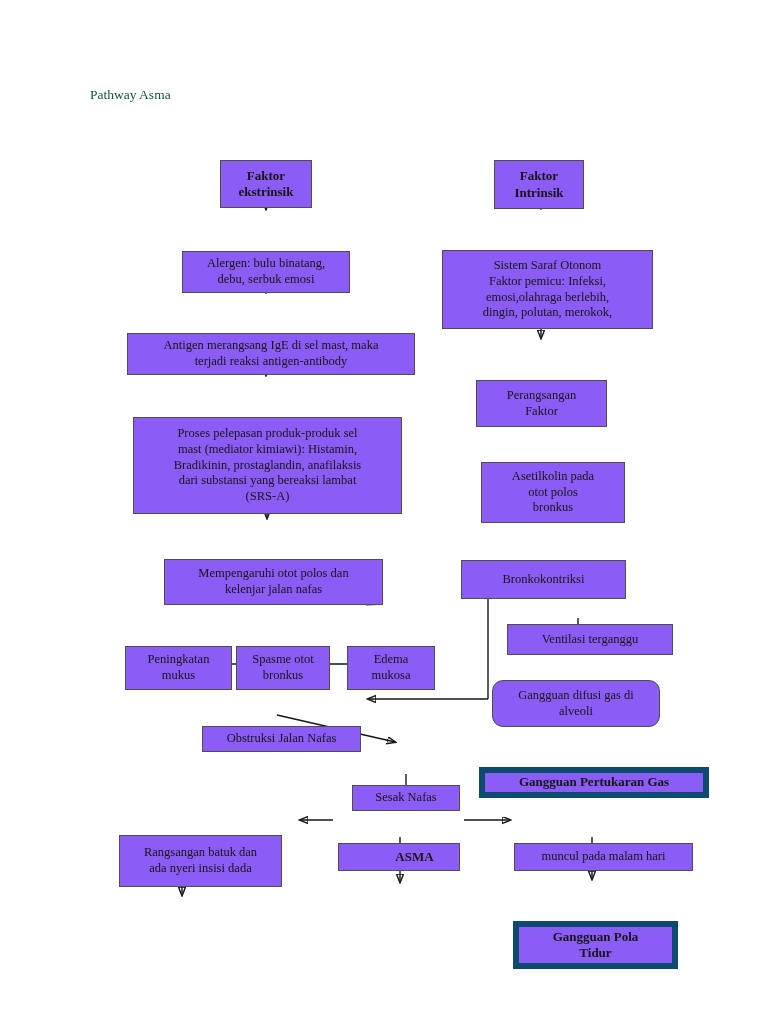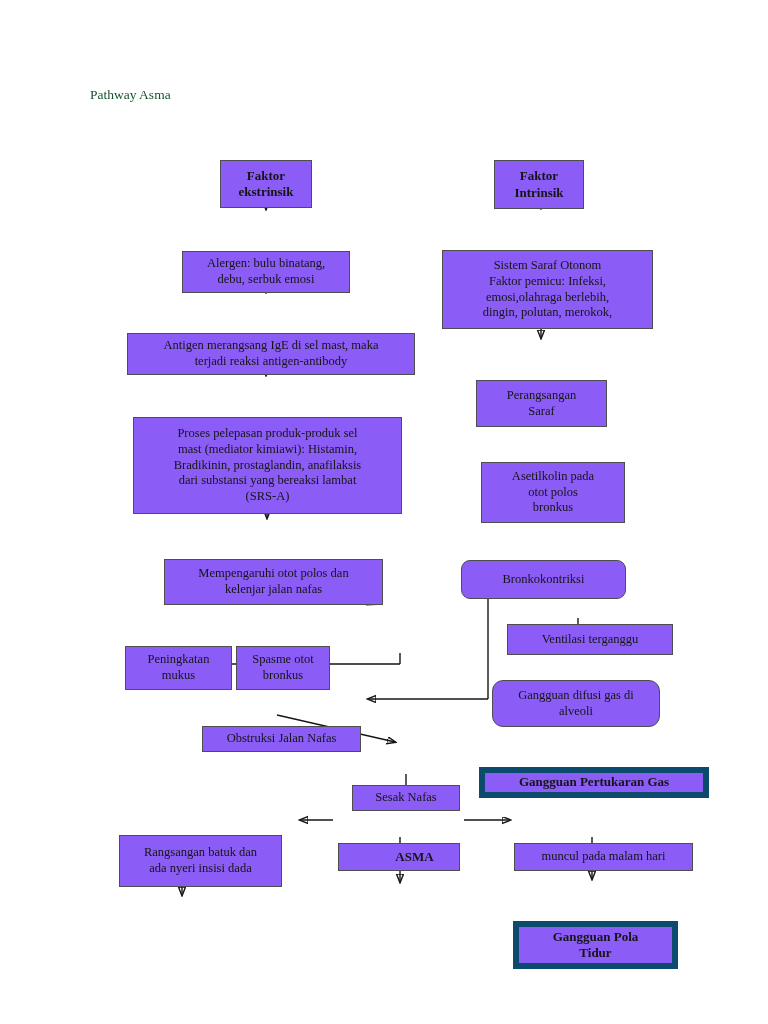--- a/index.html
+++ b/index.html
@@ -77,45 +77,47 @@
 
   <div class="node" style="left:442px;top:213px;width:211px;height:79px;">Sistem Saraf Otonom
 Faktor pemicu: Infeksi,
 emosi,olahraga berlebih,
 dingin, polutan, merokok,</div>
 
   <div class="node" style="left:127px;top:296px;width:288px;height:42px;">Antigen merangsang IgE di sel mast, maka
 terjadi reaksi antigen-antibody</div>
 
   <div class="node" style="left:476px;top:343px;width:131px;height:47px;">Perangsangan
-Saraf</div>
+Faktor</div>
 
   <div class="node" style="left:133px;top:380px;width:269px;height:97px;">Proses pelepasan produk-produk sel
 mast (mediator kimiawi):  Histamin,
 Bradikinin,  prostaglandin,  anafilaksis
 dari substansi yang bereaksi lambat
 (SRS-A)</div>
 
   <div class="node" style="left:481px;top:425px;width:144px;height:61px;">Asetilkolin pada
 otot polos
 bronkus</div>
 
   <div class="node" style="left:164px;top:522px;width:219px;height:46px;">Mempengaruhi otot polos dan
 kelenjar jalan nafas</div>
 
-  <div class="node" style="left:461px;top:523px;width:165px;height:39px;border-radius:9px;">Bronkokontriksi</div>
+  <div class="node" style="left:461px;top:523px;width:165px;height:39px;">Bronkokontriksi</div>
 
   <div class="node" style="left:507px;top:587px;width:166px;height:31px;">Ventilasi terganggu</div>
 
   <div class="node" style="left:125px;top:609px;width:107px;height:44px;">Peningkatan
 mukus</div>
 
   <div class="node" style="left:236px;top:609px;width:94px;height:44px;">Spasme otot
 bronkus</div>
 
+  <div class="node" style="left:347px;top:609px;width:88px;height:44px;">Edema
+mukosa</div>
 
   <div class="node" style="left:492px;top:643px;width:168px;height:47px;border-radius:11px;">Gangguan difusi gas di
 alveoli</div>
 
   <div class="node" style="left:202px;top:689px;width:159px;height:26px;">Obstruksi Jalan Nafas</div>
 
   <div class="node bold thick" style="left:479px;top:730px;width:230px;height:31px;">Gangguan Pertukaran Gas</div>
 
   <div class="node" style="left:352px;top:748px;width:108px;height:26px;">Sesak Nafas</div>
 

